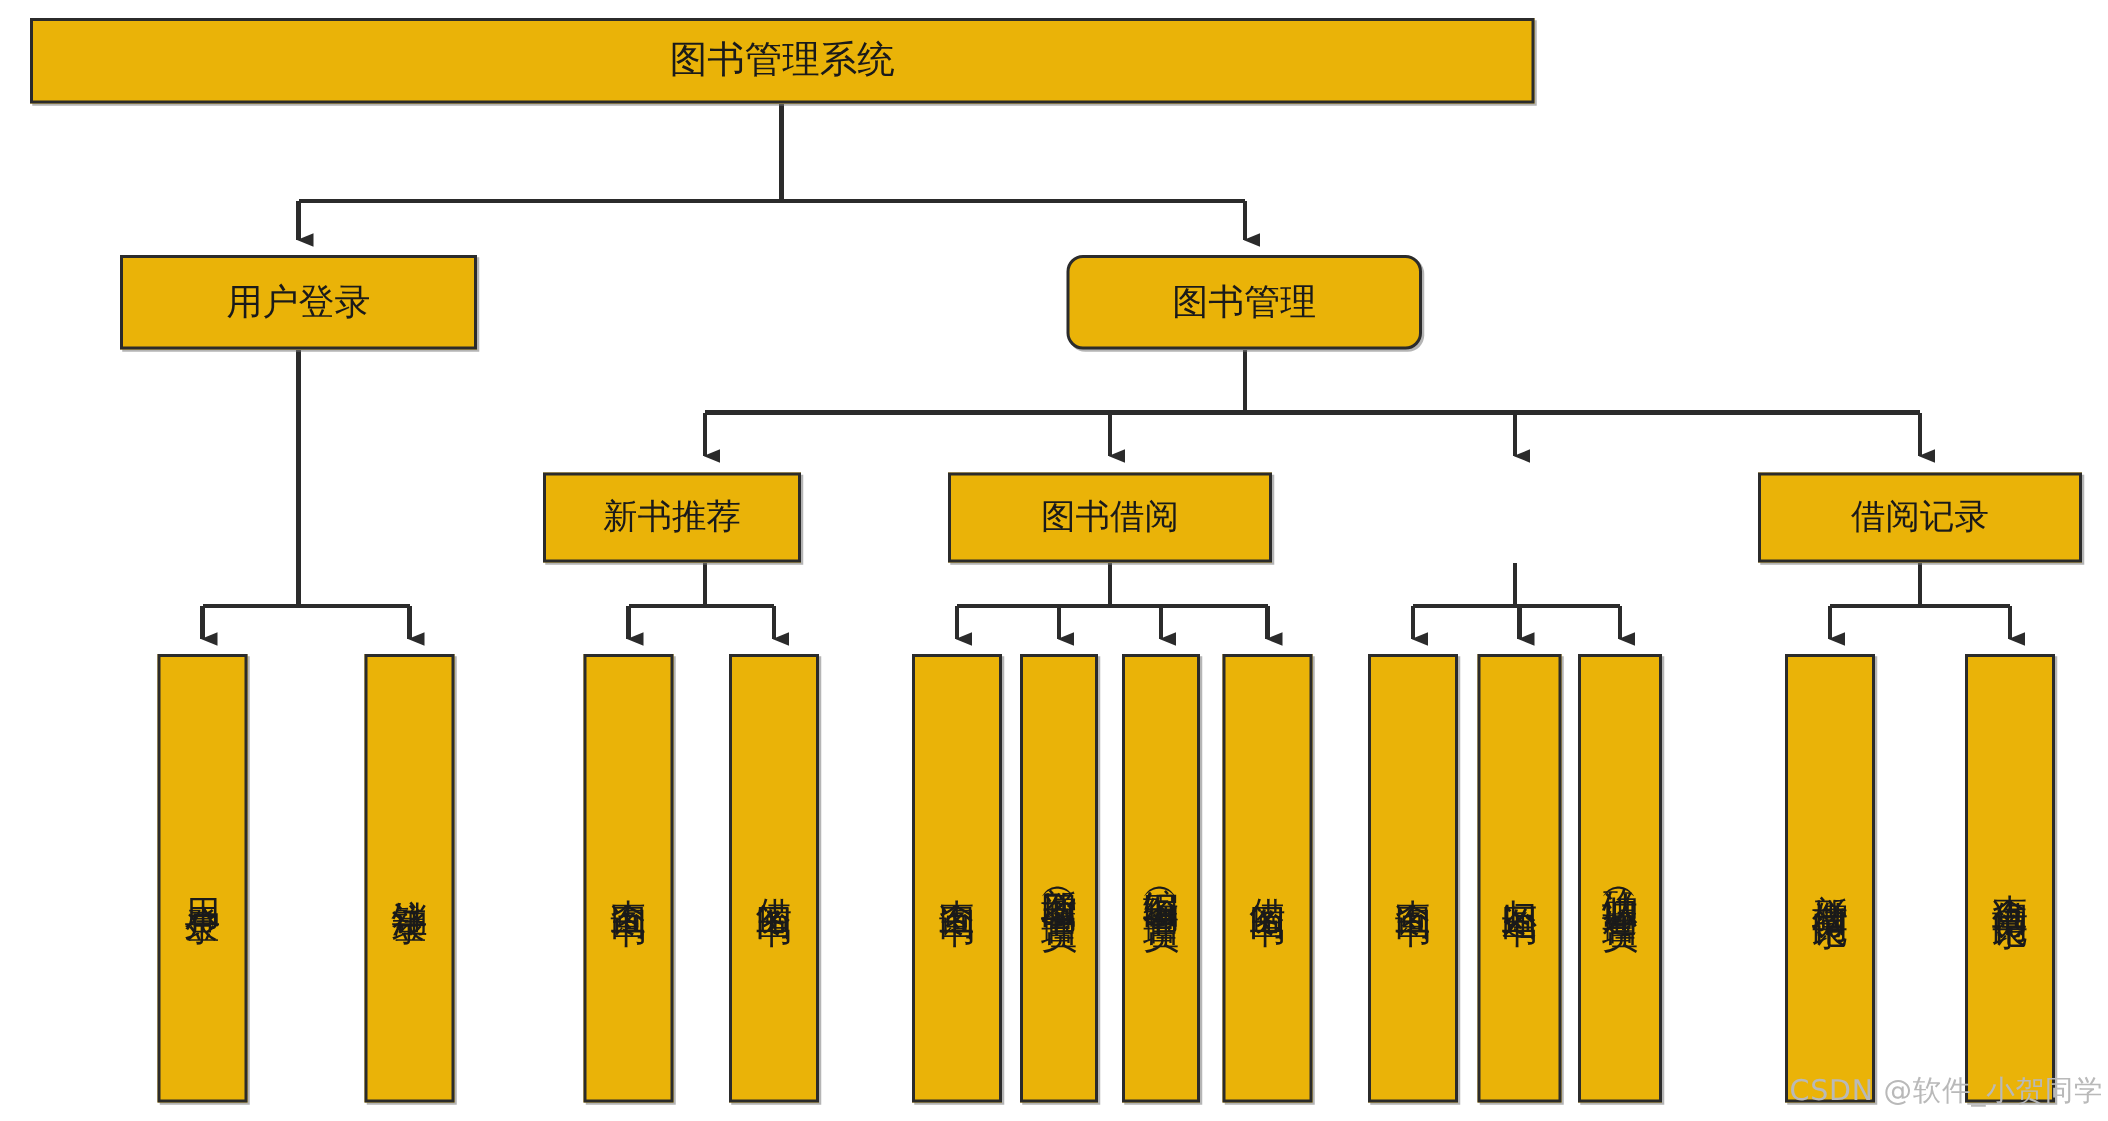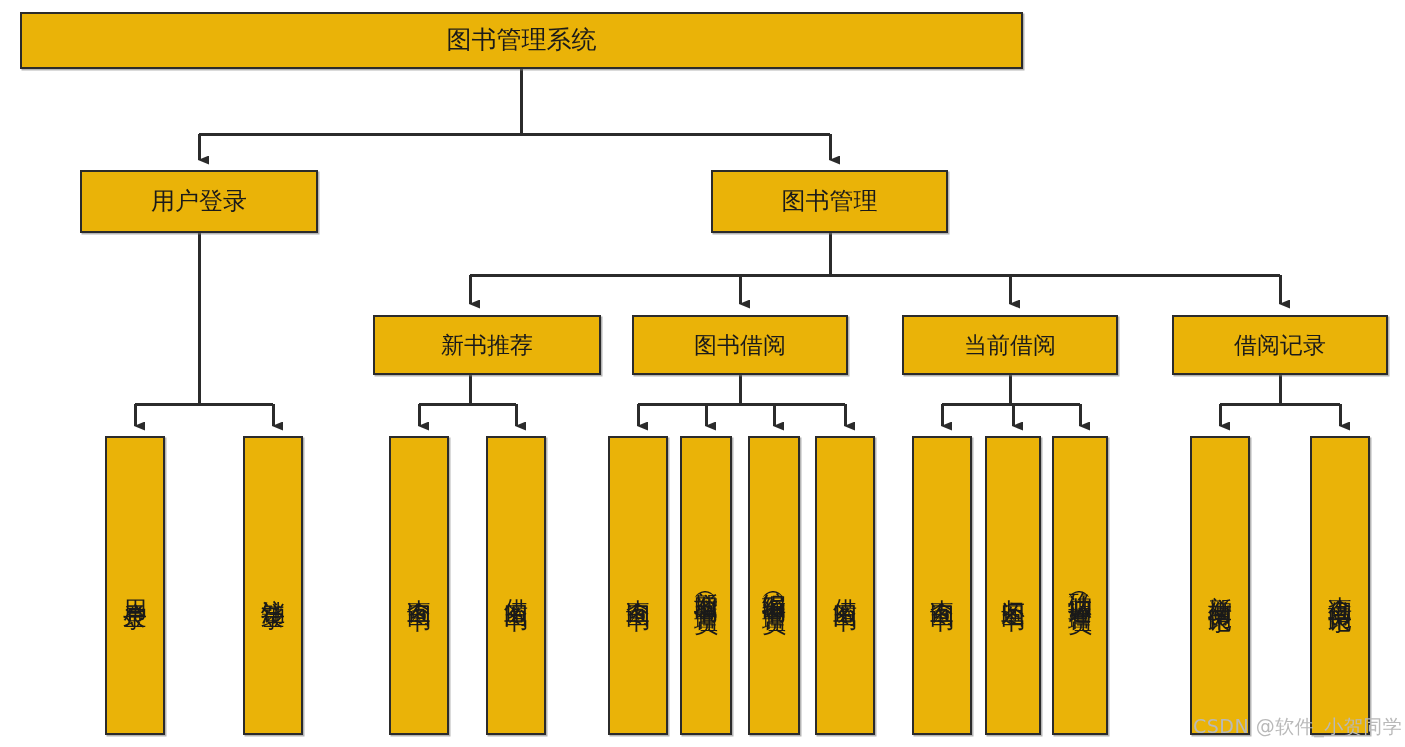--- a/index.html
+++ b/index.html
@@ -135,33 +135,30 @@
     </g>
   </svg>
 
   <div class="node level-root" style="left: 20px; top: 12px; width: 1003px; height: 57px;">
     <span class="node-label">图书管理系统</span>
   </div>
 
   <div class="node level-1" style="left: 80px; top: 170px; width: 238px; height: 63px;">
     <span class="node-label">用户登录</span>
   </div>
-  <div class="node level-1" style="left: 711px; top: 170px; width: 237px; height: 63px;">
+  <div class="node level-1" style="left: 711px; top: 170px; width: 237px; height: 63px; border-radius: 11px;">
     <span class="node-label">图书管理</span>
   </div>
 
-  <div class="node level-2" style="left: 373px; top: 315px; width: 228px; height: 60px;">
+  <div class="node level-2" style="left: 362px; top: 315px; width: 172px; height: 60px;">
     <span class="node-label">新书推荐</span>
   </div>
   <div class="node level-2" style="left: 632px; top: 315px; width: 216px; height: 60px;">
     <span class="node-label">图书借阅</span>
   </div>
-  <div class="node level-2" style="left: 902px; top: 315px; width: 216px; height: 60px;">
-    <span class="node-label">当前借阅</span>
-  </div>
   <div class="node level-2" style="left: 1172px; top: 315px; width: 216px; height: 60px; justify-content: center;">
     <span class="node-label">借阅记录</span>
   </div>
 
   <div class="node leaf" style="left: 105px; top: 436px; width: 60px; height: 299px;">
     <span class="node-label">用户登录</span>
   </div>
   <div class="node leaf" style="left: 243px; top: 436px; width: 60px; height: 299px;">
     <span class="node-label">注销登录</span>
   </div>

